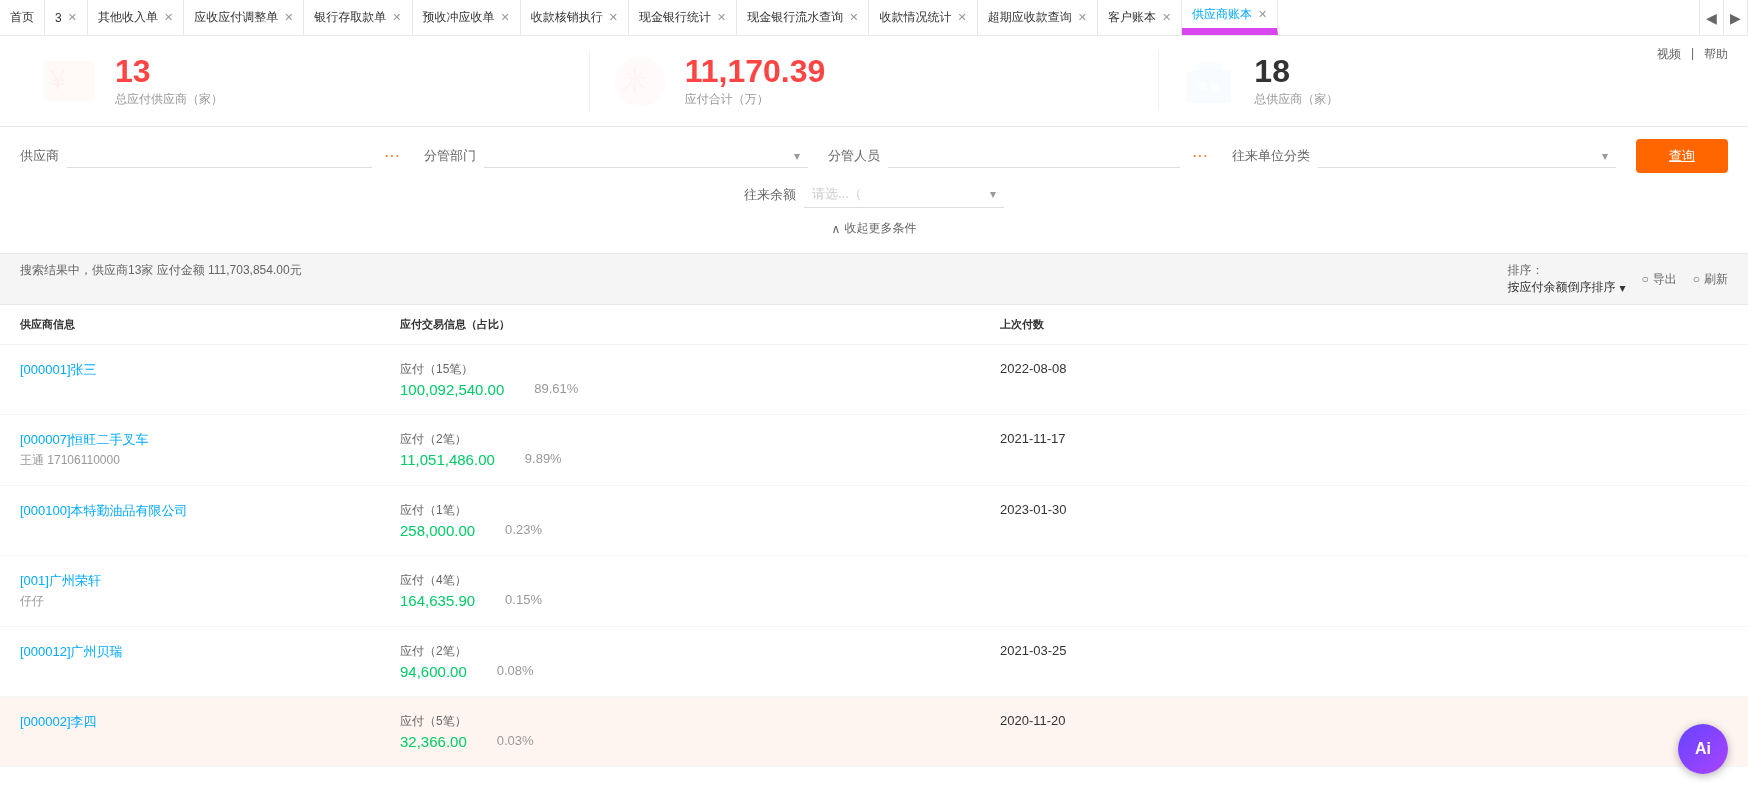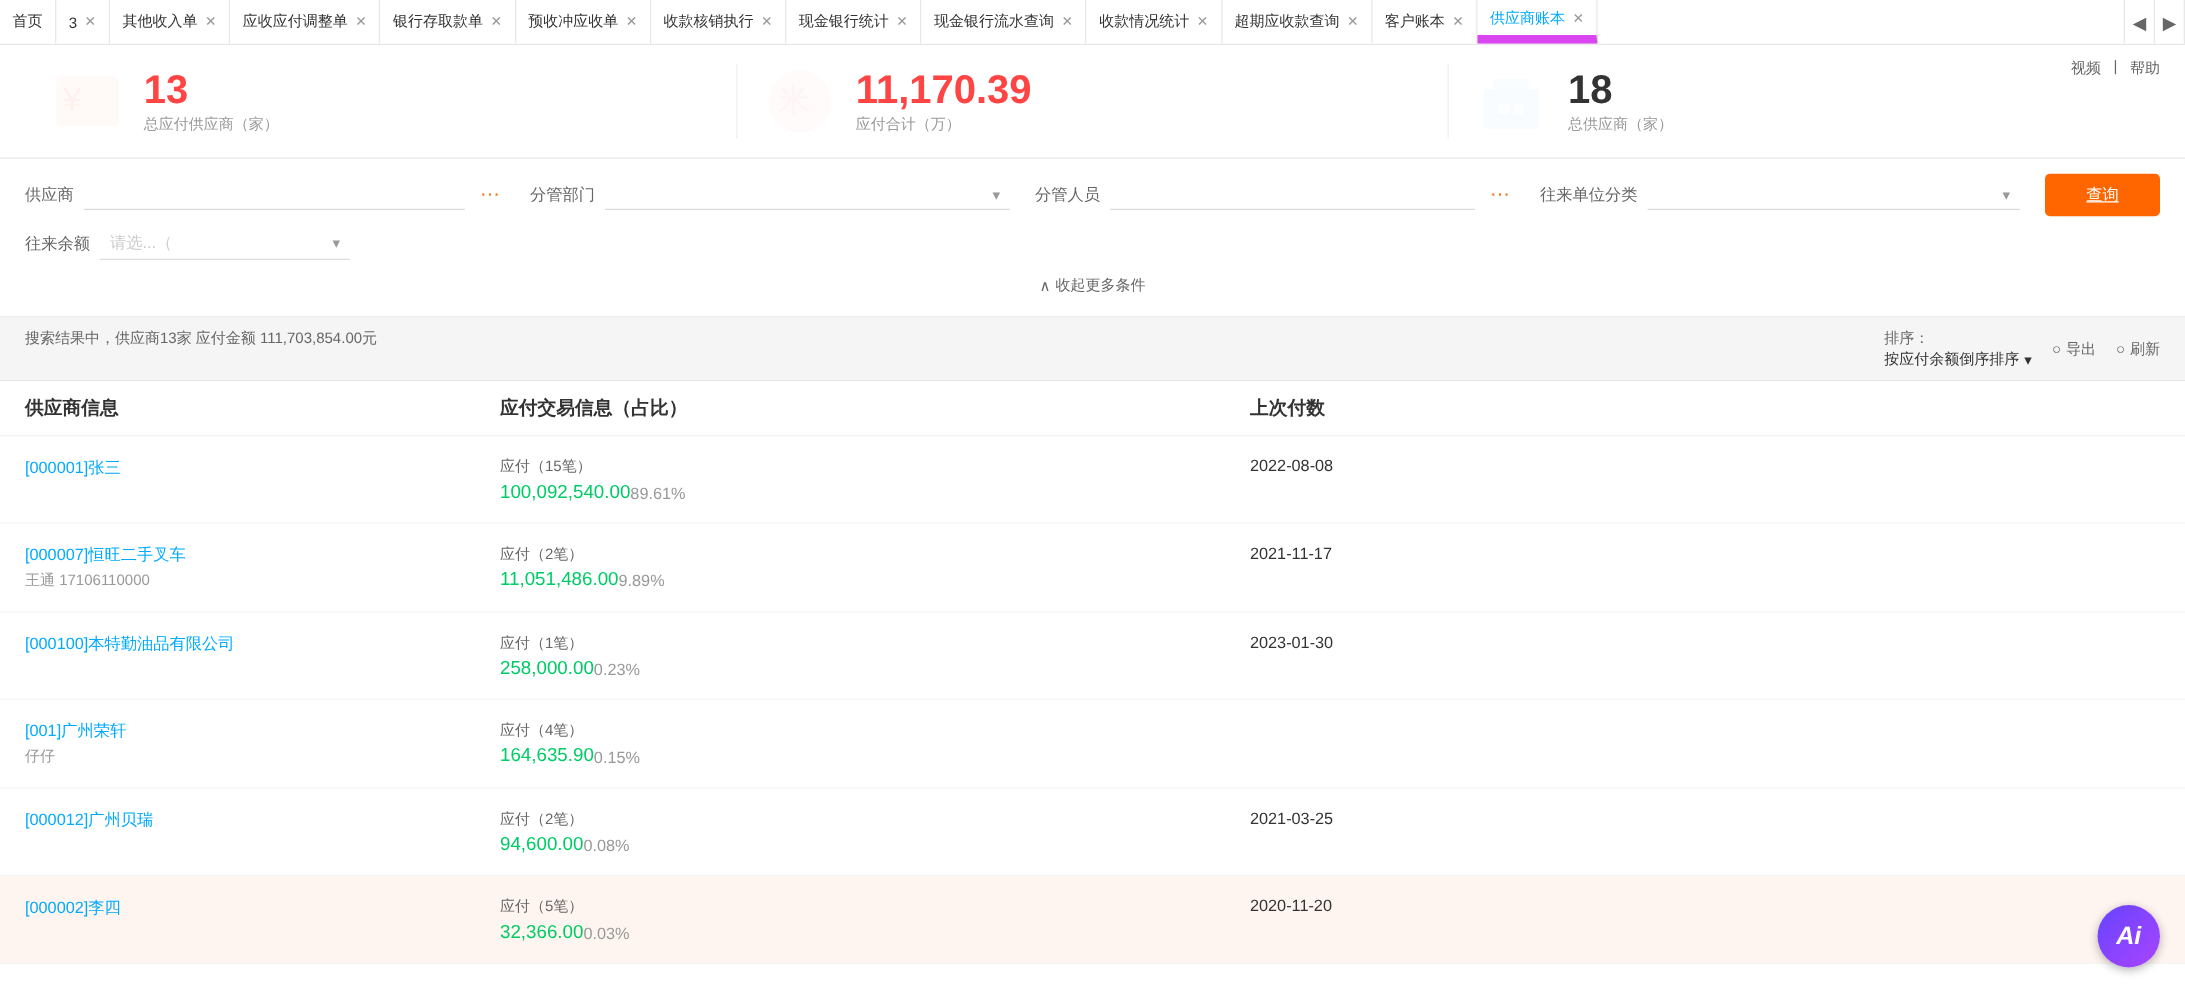--- a/index.html
+++ b/index.html
@@ -24,46 +24,46 @@
     .stat-number { font-size: 32px; font-weight: bold; color: #ff4444; line-height: 1; }
     .stat-label { font-size: 12px; color: #999; margin-top: 4px; }
     .stat-number-black { font-size: 32px; font-weight: bold; color: #333; line-height: 1; }
     .top-right-links { position: absolute; right: 20px; top: 10px; font-size: 12px; color: #666; display: flex; gap: 10px; }
     .top-right-links span { cursor: pointer; color: #666; }
     .divider-v { color: #ccc; }
 
     
     .filter-bar { background: #fff; padding: 12px 20px; border-bottom: 1px solid #e8e8e8; }
     .filter-row { display: flex; align-items: center; gap: 20px; margin-bottom: 8px; }
-    .filter-item { display: flex; align-items: center; gap: 8px; flex: 1; }
+    .filter-item { display: flex; align-items: center; gap: 8px; flex: 1; justify-content: center; }
     .filter-label { color: #666; font-size: 13px; white-space: nowrap; }
     .filter-input { flex: 1; border: none; border-bottom: 1px solid #ddd; padding: 4px 8px; font-size: 13px; color: #333; outline: none; background: transparent; }
     .filter-select-wrapper { flex: 1; border-bottom: 1px solid #ddd; display: flex; align-items: center; justify-content: space-between; padding: 4px 8px; cursor: pointer; }
     .btn-query { background: #ff6600; color: #fff; border: none; padding: 8px 33px; border-radius: 4px; cursor: pointer; font-size: 13px; white-space: nowrap; text-decoration: underline; }
     .collapse-bar { display: flex; justify-content: center; padding: 4px; }
     .collapse-btn { color: #666; font-size: 12px; cursor: pointer; display: flex; align-items: center; gap: 4px; }
 
     
     .result-bar { display: flex; align-items: flex-start; justify-content: space-between; padding: 8px 20px; background: #f5f5f5; border-bottom: 1px solid #e8e8e8; font-size: 12px; color: #666; }
     .result-actions { display: flex; align-items: center; gap: 16px; margin-left: 35px; }
     .sort-select { color: #333; cursor: pointer; display: flex; align-items: center; gap: 4px; }
     .action-btn { display: flex; align-items: center; gap: 4px; cursor: pointer; color: #666; }
 
     
     .table-container { background: #fff; margin: 0; }
-    .table-header { display: flex; padding: 12px 20px; background: #fff; border-bottom: 1px solid #f0f0f0; font-weight: bold; color: #333; font-size: 15px; }
+    .table-header { display: flex; padding: 12px 20px; background: #fff; border-bottom: 1px solid #f0f0f0; font-weight: bold; color: #333; font-size: 11px; }
     .col-supplier { flex: 0 0 380px; }
     .col-transaction { flex: 0 0 600px; }
     .col-last-payment { flex: 1; }
 
     .table-row { display: flex; padding: 16px 20px; border-bottom: 1px solid #f5f5f5; align-items: flex-start; }
     .table-row.highlighted { background: #fff5f0; }
     .supplier-link { color: #00aaff; text-decoration: none; cursor: pointer; font-size: 13px; }
     .supplier-sub { color: #999; font-size: 12px; margin-top: 3px; }
-    .transaction-info { display: flex; align-items: flex-end; }
+    .transaction-info { display: flex; align-items: flex-start; gap: 30px; }
     .transaction-detail {}
     .transaction-label { font-size: 12px; color: #666; margin-bottom: 3px; }
     .transaction-amount { font-size: 15px; color: #00cc66; font-weight: 500; }
     .transaction-percent { color: #999; font-size: 13px; }
     .last-payment-date { color: #333; font-size: 13px; }
 
     
     .main-content { height: calc(794px - 36px - 90px - 90px - 40px); overflow-y: auto; }
     .main-content::-webkit-scrollbar { width: 6px; }
     .main-content::-webkit-scrollbar-thumb { background: #ddd; border-radius: 3px; }
@@ -359,14 +359,14 @@
         </div>
       </div>
       <div class="col-last-payment">
         <span class="last-payment-date">2020-11-20</span>
       </div>
     </div>
   </div>
 </div>
 
 <div style="position:fixed; bottom:20px; right:20px; width:50px; height:50px; background:linear-gradient(135deg,#6644ff,#aa44ff); border-radius:50%; display:flex;align-items:center;justify-content:center; cursor:pointer; box-shadow:0 2px 8px rgba(0,0,0,0.3);">
-  <span style="color:#fff;font-weight:bold;font-size:20px;font-style:italic;">Ai</span>
+  <span style="color:#fff;font-weight:bold;font-size:16px;">Ai</span>
 </div>
 
 </body></html>

